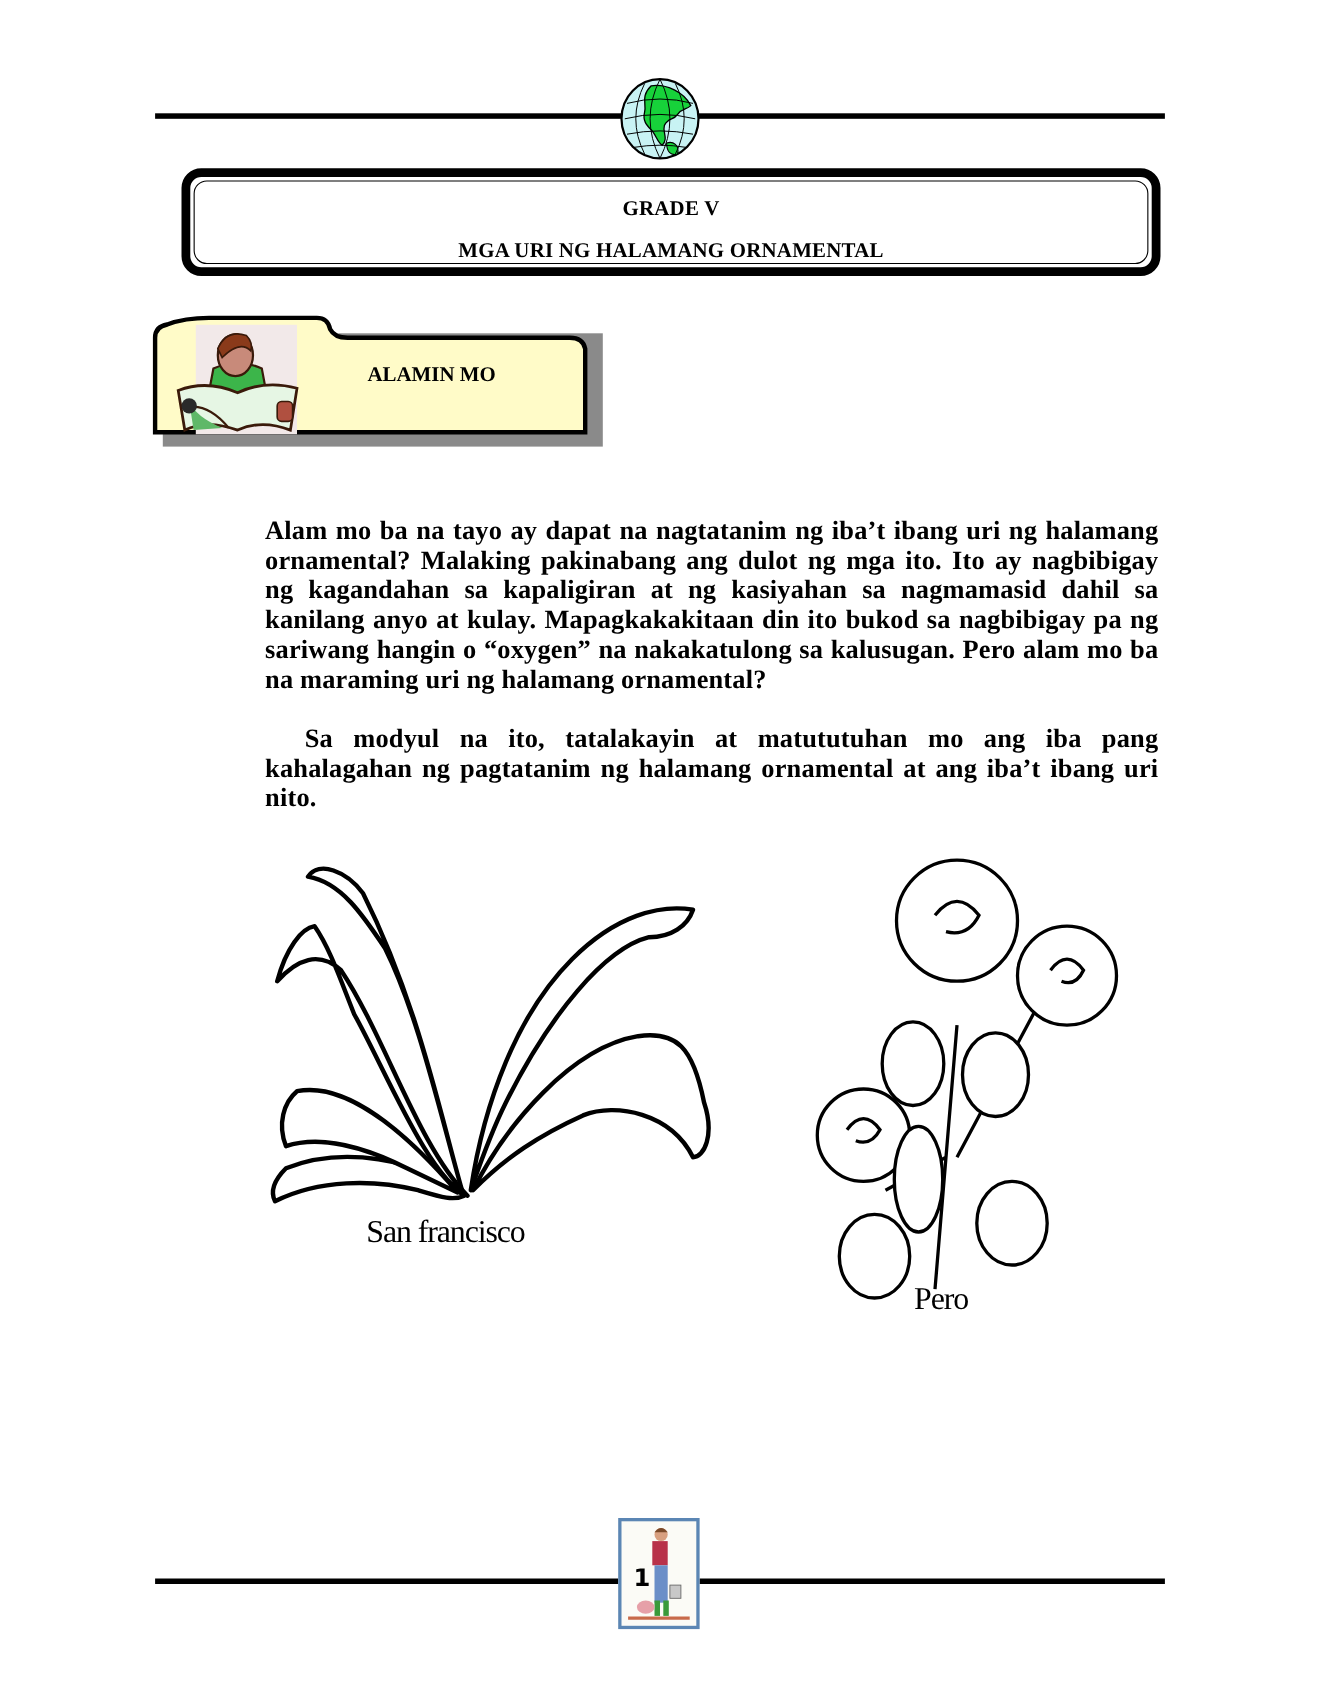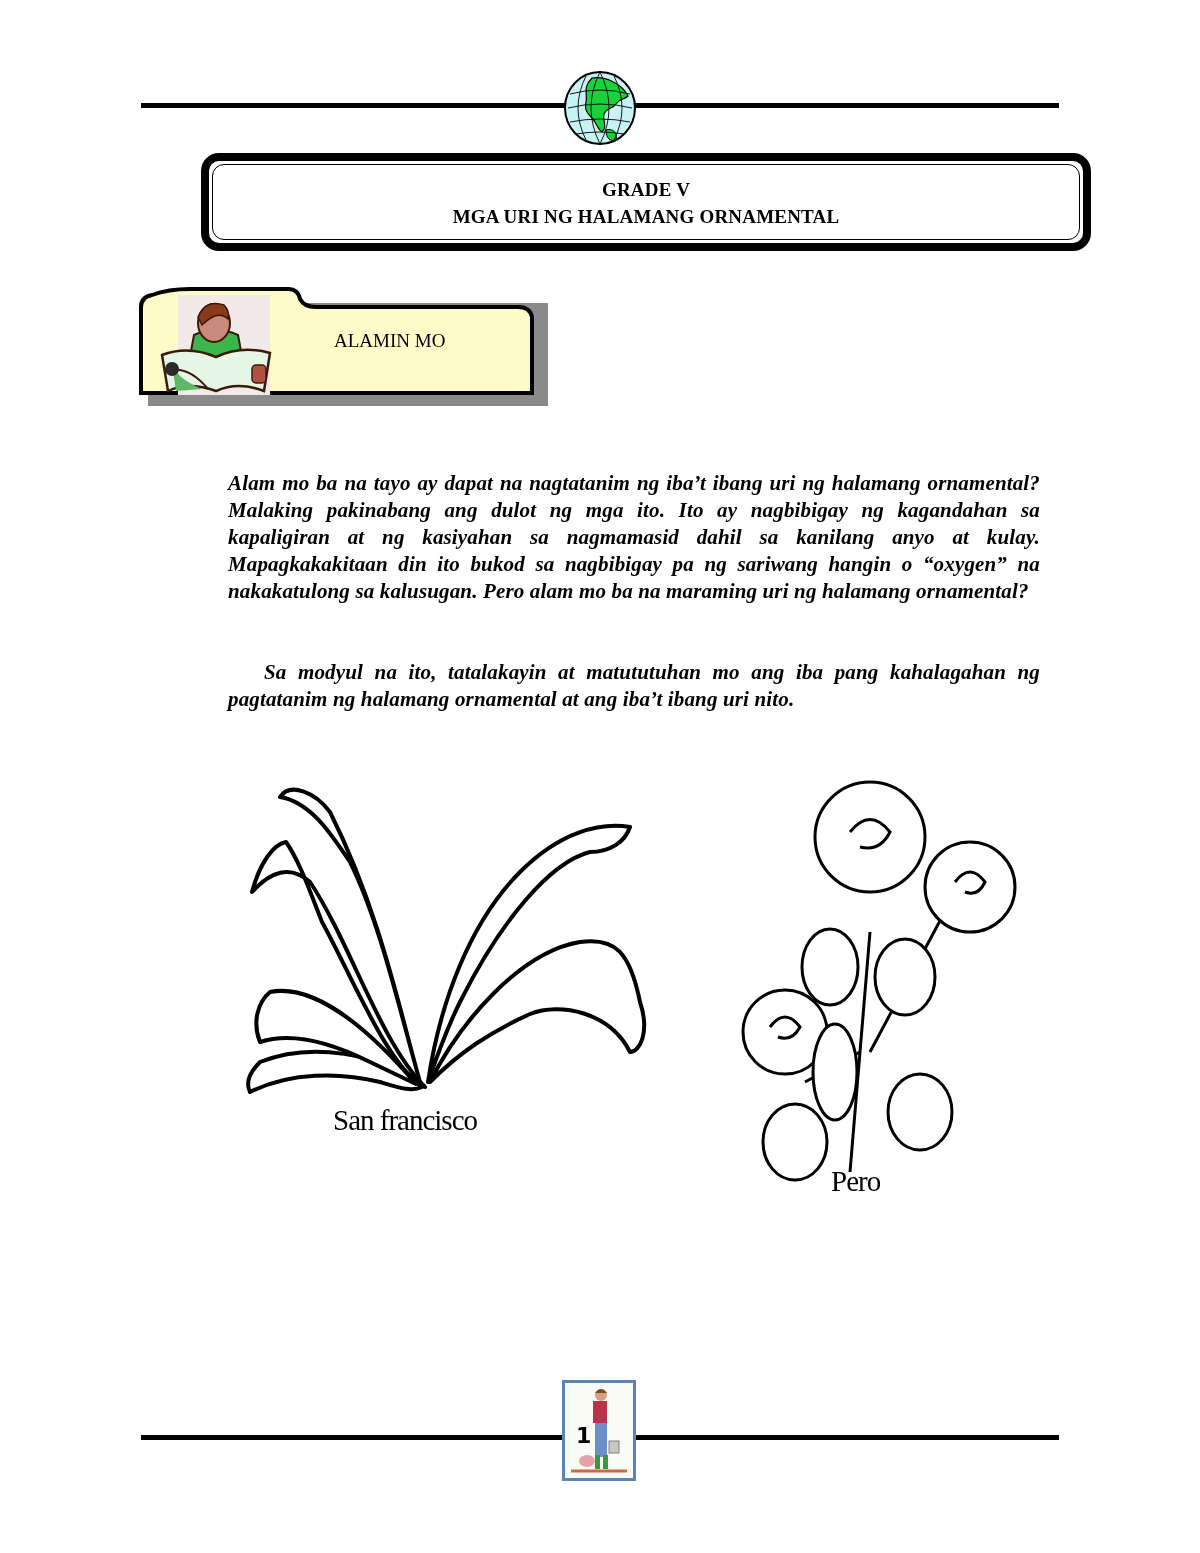--- a/index.html
+++ b/index.html
@@ -8,43 +8,43 @@
   .rule { position: absolute; height: 5px; background: #000; }
   #top-rule-left { left: 141px; top: 103px; width: 425px; }
   #top-rule-right { left: 634px; top: 103px; width: 425px; }
   #bot-rule-left { left: 141px; top: 1435px; width: 425px; }
   #bot-rule-right { left: 634px; top: 1435px; width: 425px; }
 
   #globe { position: absolute; left: 562px; top: 70px; width: 76px; height: 76px; }
 
   #title-box {
     position: absolute; left: 165px; top: 153px; width: 890px; height: 98px;
-    border: 8px solid #000; border-radius: 18px; box-sizing: border-box; background: #fff; margin-left: 36px;
+    border: 8px solid #000; border-radius: 18px; box-sizing: border-box; background: #fff;
   }
   #title-box::after {
     content: ""; position: absolute; left: 3px; top: 3px; right: 3px; bottom: 3px;
     border: 1px solid #000; border-radius: 12px;
   }
   #title-line1, #title-line2 {
     position: absolute; left: 0; right: 0; text-align: center;
     font-weight: bold; font-size: 19px; letter-spacing: 0.2px;
   }
   #title-line1 { top: 18px; }
-  #title-line2 { top: 45px; }
+  #title-line2 { top: 57px; }
 
   #alamin-wrap { position: absolute; left: 138px; top: 285px; width: 412px; height: 125px; }
   #alamin-shadow { position: absolute; left: 10px; top: 18px; width: 400px; height: 103px; background: #8a8a8a; }
   #alamin-card { position: absolute; left: 0; top: 0; width: 400px; height: 112px; }
-  #alamin-label { position: absolute; left: 196px; top: 45px; font-weight: normal; font-size: 19px; }
+  #alamin-label { position: absolute; left: 196px; top: 45px; font-weight: bold; font-size: 19px; }
 
   #reader { position: absolute; left: 20px; top: 10px; width: 118px; height: 100px; }
 
   .para {
-    position: absolute; left: 228px; width: 812px;
-    font-style: italic; font-weight: bold; font-size: 21px; line-height: 27px;
+    position: absolute; left: 241px; width: 812px;
+    font-weight: bold; font-size: 24px; line-height: 27px;
     text-align: justify; text-align-last: left; letter-spacing: 0.15px;
   }
   #para1 { top: 470px; }
   #para2 { top: 659px; text-indent: 36px; }
 
   #illus { position: absolute; left: 230px; top: 752px; width: 800px; height: 460px; }
   .caption { position: absolute; font-family: Liberation Serif, serif; font-size: 29px; letter-spacing: -1px; }
   #caption-sanfrancisco { left: 333px; top: 1104px; }
   #caption-rosas { left: 831px; top: 1165px; }
 

